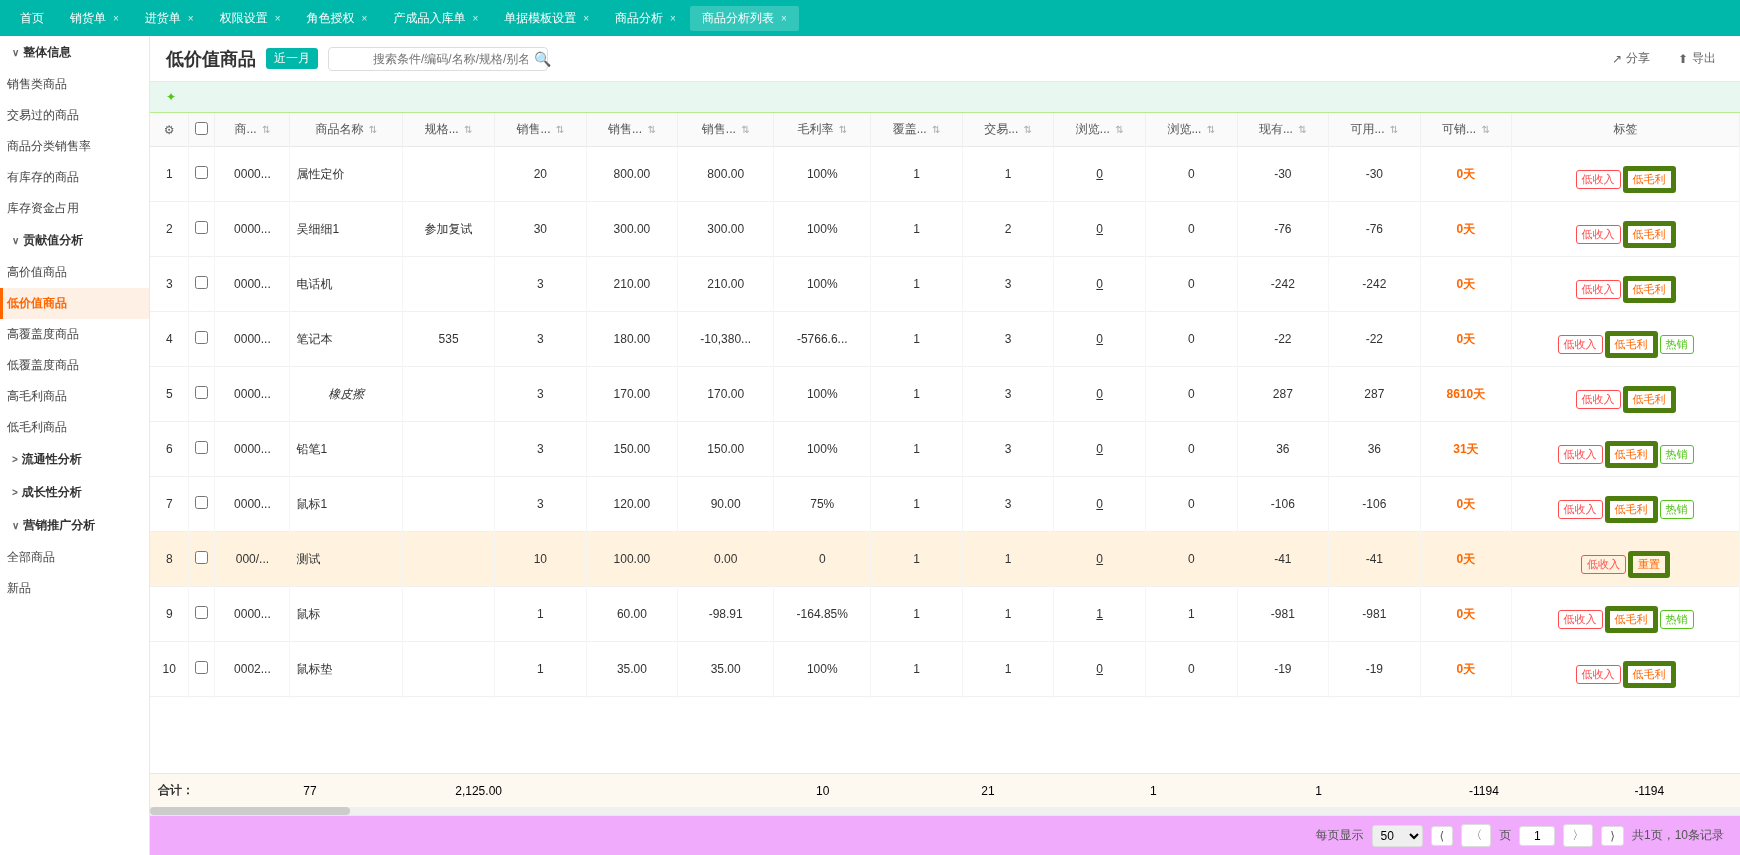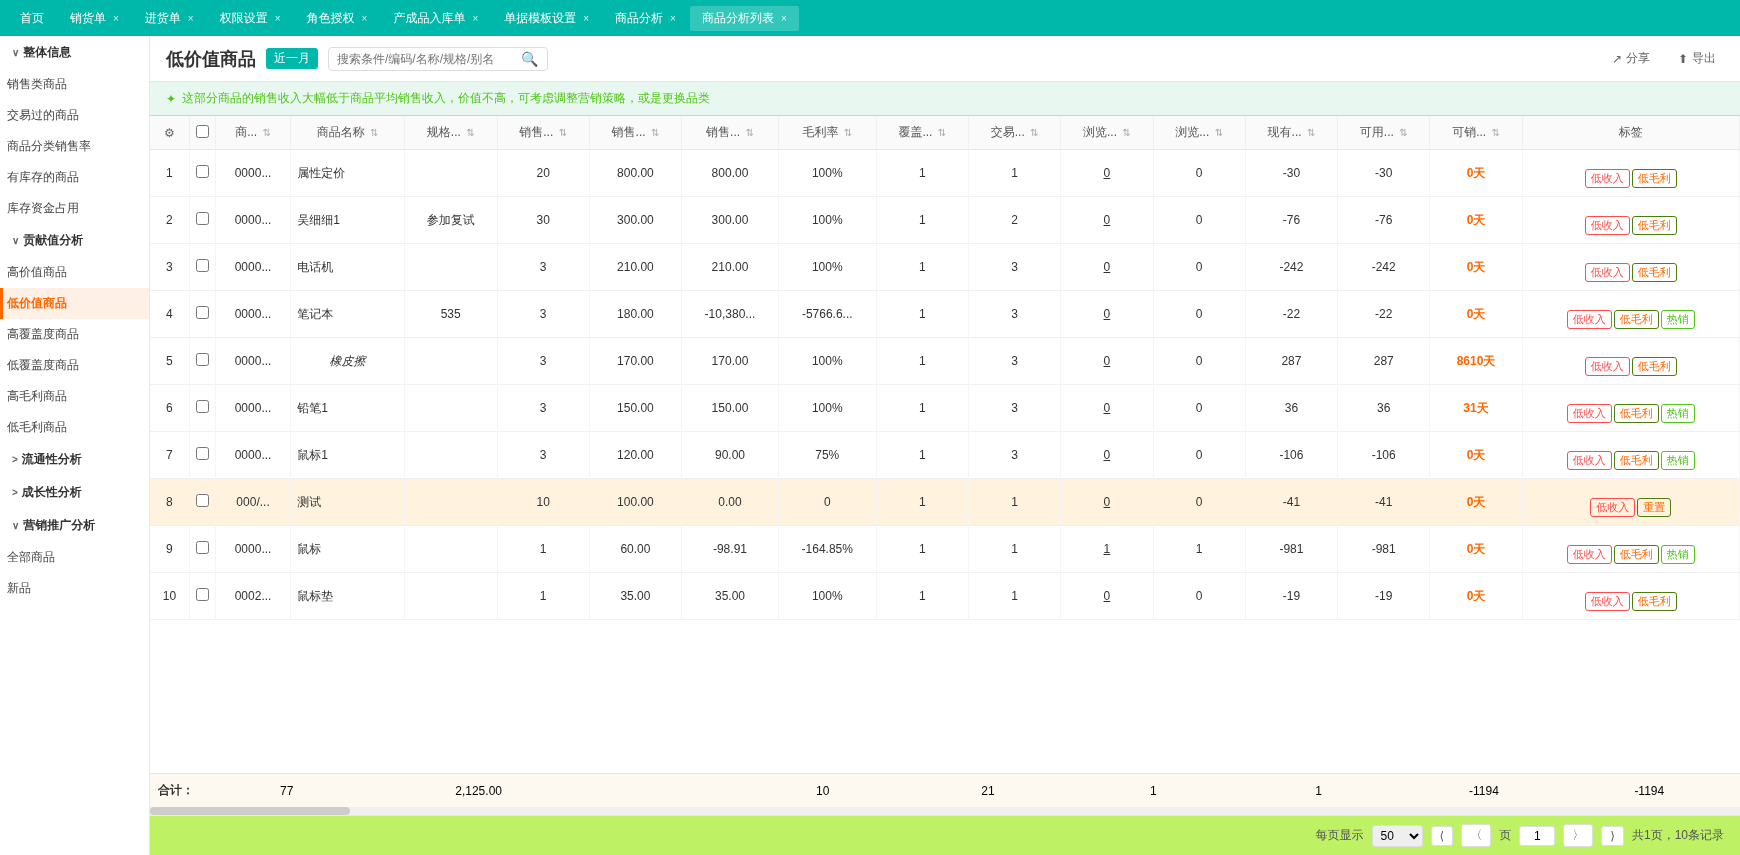--- a/index.html
+++ b/index.html
@@ -96,20 +96,21 @@
       padding: 3px 8px;
       width: 220px;
       gap: 6px;
     }
     .search-box input {
       border: none;
       outline: none;
       font-size: 12px;
       color: #0c4a6e;
       width: 180px;
+      margin-left: 36px;
     }
     .search-icon { color: #ff6600; font-size: 14px; }
     .header-actions {
       margin-left: auto;
       display: flex;
       gap: 12px;
     }
     .header-btn {
       display: flex;
       align-items: center;
@@ -164,39 +165,39 @@
     tbody tr { border-bottom: 1px solid #f0f0f0; }
     tbody tr.highlighted { background: #fff3e0; }
     tbody td {
       padding: 7px 6px;
       text-align: center;
       color: #333;
       border-right: 1px solid #f5f5f5;
     }
     .tag { padding: 1px 5px; border-radius: 3px; font-size: 11px; margin: 1px; display: inline-block; }
     .tag-red { color: #ff4d4f; border: 1px solid #ff4d4f; }
-    .tag-orange { color: #ff6600; border: 1px solid #4d7c0f; margin-top: 12px; }
+    .tag-orange { color: #ff6600; border: 5px solid #4d7c0f; margin-top: 12px; }
     .tag-green { color: #52c41a; border: 1px solid #52c41a; }
     .days-orange { color: #ff6600; font-weight: bold; }
     .underline { text-decoration: underline; cursor: pointer; }
     .settings-icon { cursor: pointer; color: #666; }
 
     
     .table-footer {
       background: #fef9f0;
       border-top: 1px solid #e8e8e8;
       padding: 8px 8px;
       display: flex;
       align-items: center;
     }
     .footer-label { color: #333; font-weight: bold; margin-right: 10px; }
 
     
     .pagination-bar {
-      background: #bef264;
+      background: #f0abfc;
       border-top: 1px solid #e8e8e8;
       padding: 8px 16px;
       display: flex;
       align-items: center;
       justify-content: flex-end;
       gap: 8px;
       color: #555;
     }
     .page-size-select {
       border: 1px solid #ddd;
@@ -332,21 +333,20 @@
         </div>
         <div class="header-btn">
           <span>⬆</span>
           <span>导出</span>
         </div>
       </div>
     </div>
 
     <div class="info-bar">
       <span>✦</span>
-      <span>这部分商品的销售收入大幅低于商品平均销售收入，价值不高，可考虑调整营销策略，或是更换品类</span>
     </div>
 
     <div class="table-container">
       <table>
         <thead>
           <tr>
             <th><span class="settings-icon">⚙</span></th>
             <th class="checkbox-cell"><input type="checkbox" style=""></th>
             <th>商... <span class="sort-icon">⇅</span></th>
             <th>商品名称 <span class="sort-icon">⇅</span></th>
@@ -556,21 +556,21 @@
       <td><span class="days-orange">0天</span></td>
       <td style="white-space:nowrap;"><span class="tag tag-red">低收入</span><span class="tag tag-orange">低毛利</span></td>
     </tr>
           </tbody>
       </table>
     </div>
 
     <div class="table-footer">
       <span class="footer-label">合计：</span>
       <div style="display:flex; gap:0; flex:1; justify-content: space-around;">
-        <span style="width:60px; text-align:center;">77</span>
+        <span style="width:60px; text-align:right;">77</span>
         <span style="width:80px; text-align:right;">2,125.00</span>
         <span style="width:80px;"></span>
         <span style="width:60px; text-align:center;">10</span>
         <span style="width:60px; text-align:center;">21</span>
         <span style="width:60px; text-align:center;">1</span>
         <span style="width:60px; text-align:center;">1</span>
         <span style="width:60px; text-align:center;">-1194</span>
         <span style="width:60px; text-align:center;">-1194</span>
       </div>
     </div>

